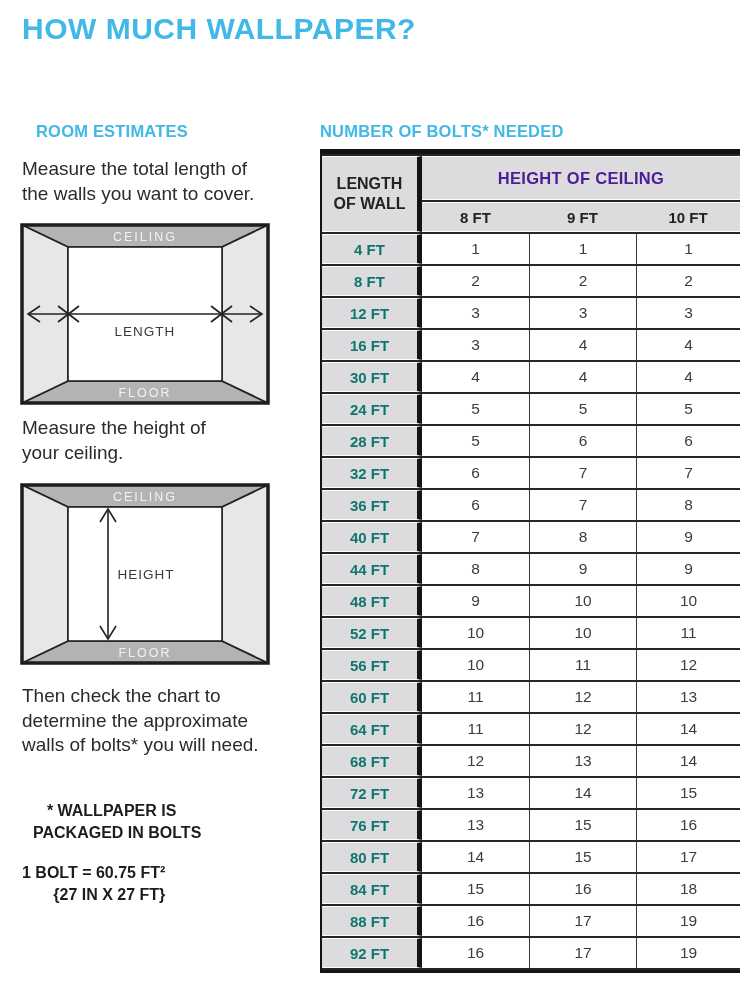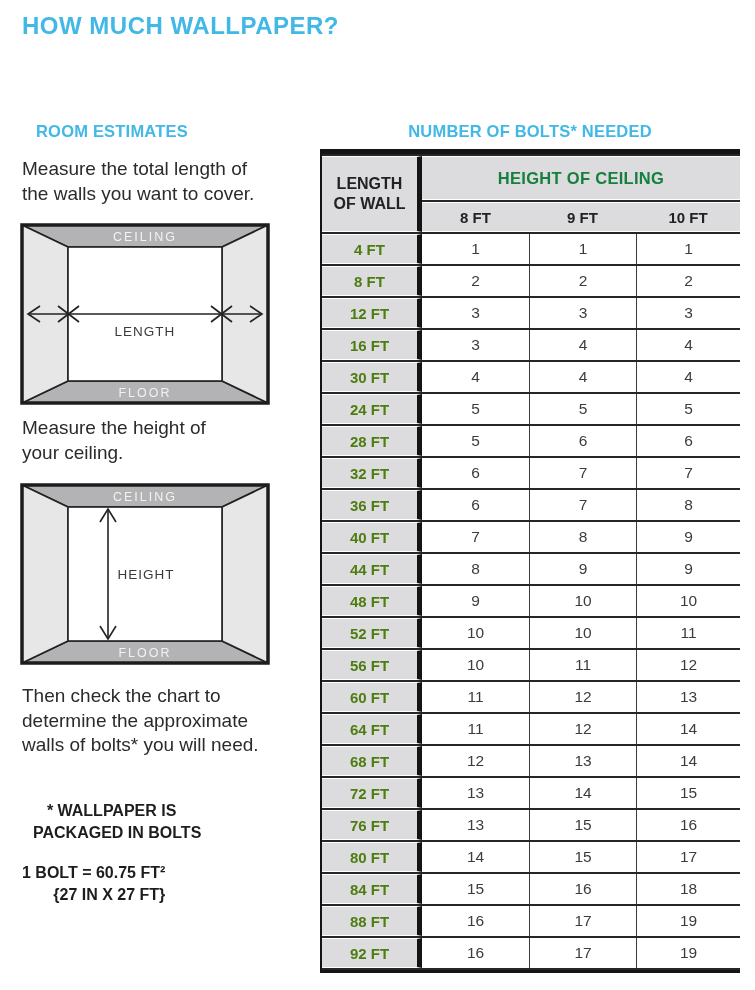--- a/index.html
+++ b/index.html
@@ -2,25 +2,25 @@
 <html><head>
 <meta charset="utf-8">
 <style>
   html,body { margin:0; padding:0; background:#fff; }
   .page {
     position:relative; width:755px; height:990px; background:#ffffff;
     font-family:"Liberation Sans","DejaVu Sans",sans-serif; overflow:hidden;
   }
   .title {
     position:absolute; left:22px; top:12px;
-    font-size:24px; font-weight:bold; color:#41b8e6; letter-spacing:0.5px;
+    font-size:30px; font-weight:bold; color:#41b8e6; letter-spacing:0.5px;
   }
   .sec-heading { font-size:16.5px; font-weight:bold; color:#41b8e6; letter-spacing:0.2px; }
   #room-estimates-heading { position:absolute; left:36px; top:122px; }
-  #bolts-heading { position:absolute; left:320px; top:122px; width:420px; text-align:center; }
+  #bolts-heading { position:absolute; left:320px; top:122px; width:420px; text-align:left; }
   .body-text {
     position:absolute; left:22px; font-size:19px; line-height:1.3;
     color:#2b2b2b; white-space:pre-line;
   }
   #step1 { top:157px; }
   #step2 { top:416px; }
   #step3 { top:684px; }
   .footnote {
     position:absolute; left:22px; font-weight:bold; color:#1d1d1d;
     font-size:16px; line-height:1.35; white-space:pre-line;
@@ -42,29 +42,29 @@
     border-right-width:0; width:420px; table-layout:fixed;
   }
   table.bolts th, table.bolts td { padding:0; text-align:center; vertical-align:middle; }
   th.corner {
     background:#dcdcde; border-right:5px solid #141414;
     border-top:1px solid #fff; border-bottom:1px solid #fff;
     font-size:16px; color:#222; white-space:pre-line; line-height:1.25;
   }
   th.group {
     background:#dcdcde; height:42px; border-top:1px solid #fff; border-bottom:1px solid #fff;
-    font-size:16.5px; color:#15803d; letter-spacing:0.3px;
+    font-size:16.5px; color:#4c1d95; letter-spacing:0.3px;
   }
   th.sub {
     background:#dcdcde; height:28px; border-top:1px solid #fff; border-bottom:1px solid #fff;
     font-size:15px; color:#222;
   }
   th.rowlabel {
     background:#dcdcde; height:28px; border-top:1px solid #fff; border-bottom:1px solid #fff;
-    border-right:5px solid #141414; font-size:15px; color:#4d7c0f;
+    border-right:5px solid #141414; font-size:15px; color:#0f766e;
   }
   td.val { background:#fff; height:28px; font-size:15.5px; font-weight:normal; color:#3c3c3c; }
   td.val.sep { border-left:1.5px solid #3a3a3a; }
 </style>
 </head>
 <body>
 
 <div class="page">
 
   <div class="title">HOW MUCH WALLPAPER?</div>

